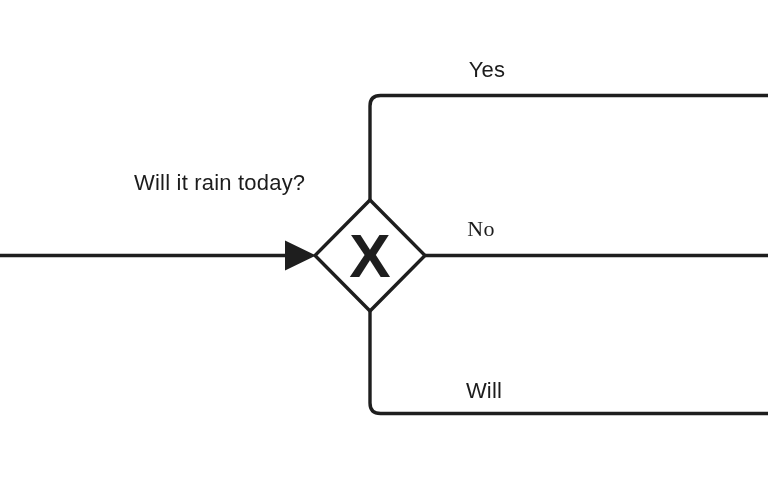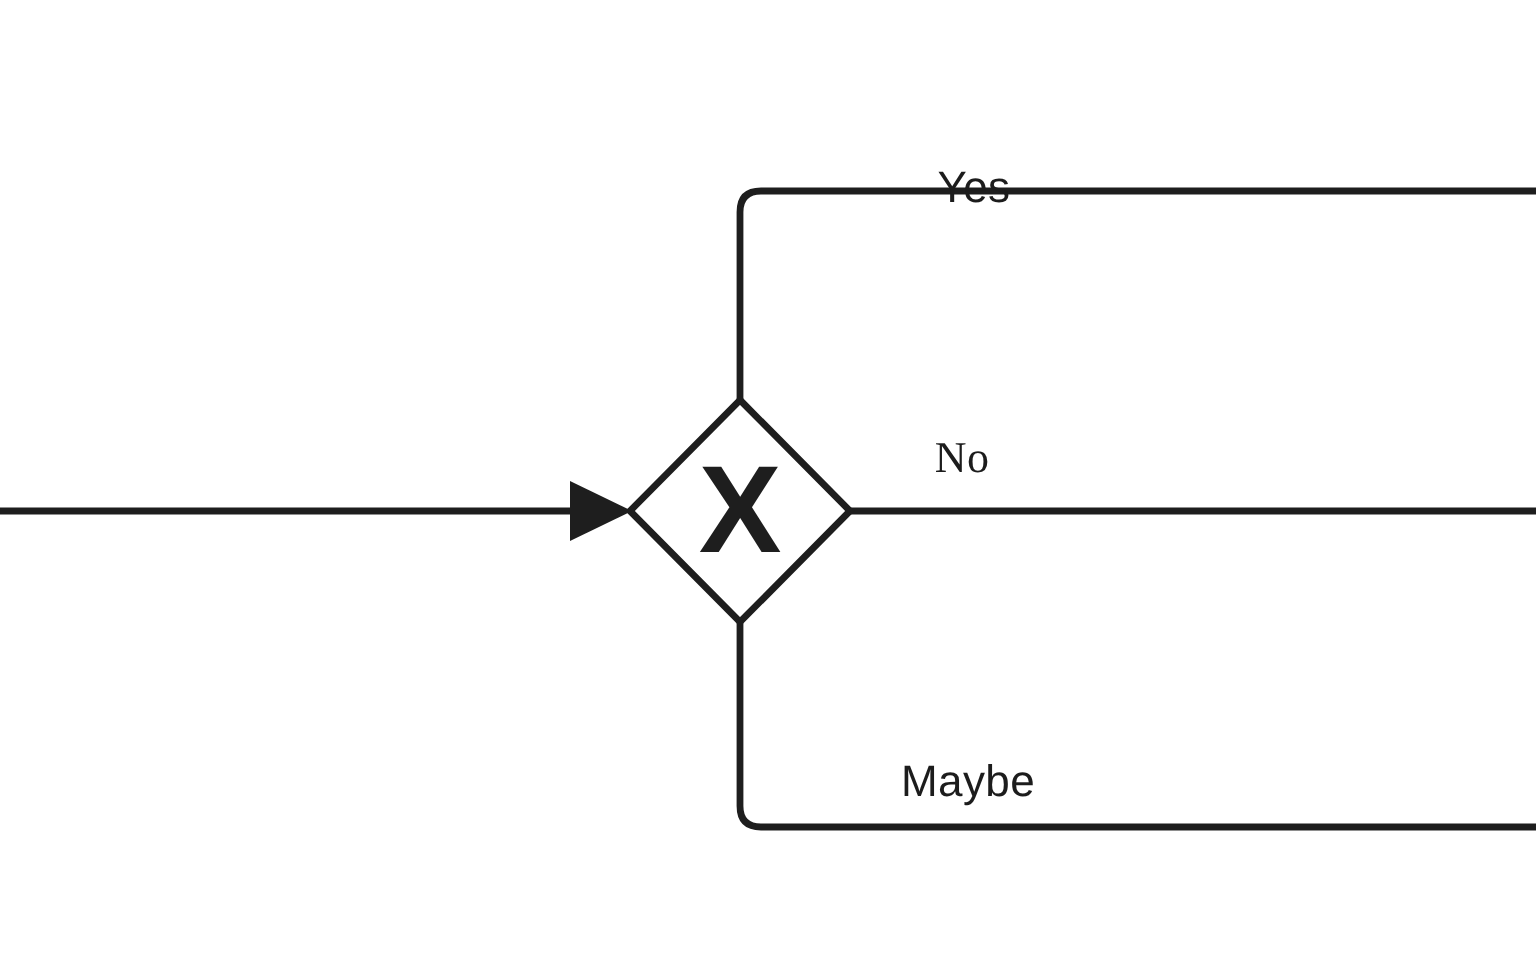--- a/index.html
+++ b/index.html
@@ -52,22 +52,23 @@
     <g fill="none" stroke-width="3.4" stroke="#1e1e1e">
       <path d="M 0 255.5 H 290"></path>
       <path d="M 370 201 V 106 Q 370 95.5 380.5 95.5 H 768"></path>
       <path d="M 425 255.5 H 768"></path>
       <path d="M 370 311 V 403 Q 370 413.5 380.5 413.5 H 768"></path>
       <polygon points="370,200 425,255.5 370,311 315,255.5" stroke-linejoin="miter" fill="#ffffff"></polygon>
     </g>
     <polygon points="285,240.5 285,270.5 316,255.5" stroke="none" fill="#1e1e1e"></polygon>
   </svg>
 
+  <div class="label" style="left:134px; top:171px;">Will it rain today?</div>
 
-  <div class="label centered" style="left:487px; top:58px;margin-top:24px;">Yes</div>
+  <div class="label centered" style="left:487px; top:58px;">Yes</div>
 
   <div class="label centered" style="left:481px; top:217px;font-family:Liberation Serif, serif;">No</div>
 
-  <div class="label centered" style="left:484px; top:379px;">Maybe</div>
+  <div class="label centered" style="left:484px; top:379px;">Will</div>
 
   <div class="gateway-symbol">X</div>
 
 </div>
 
 </body></html>

